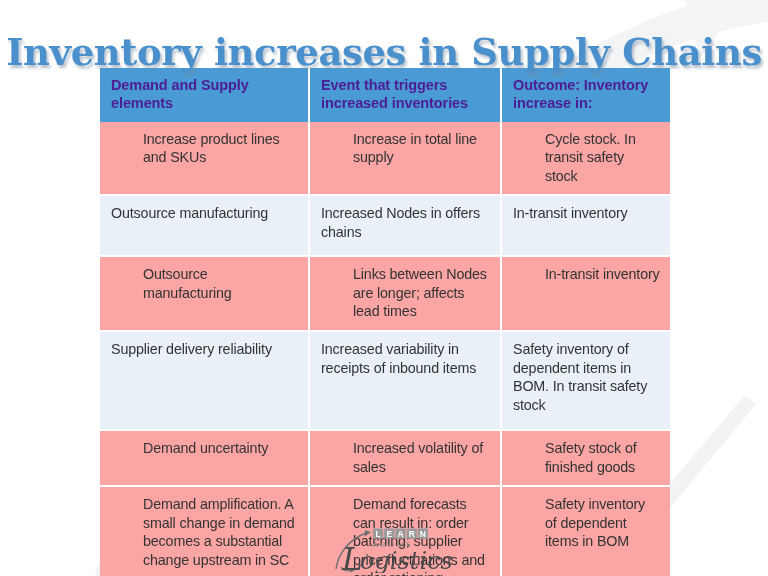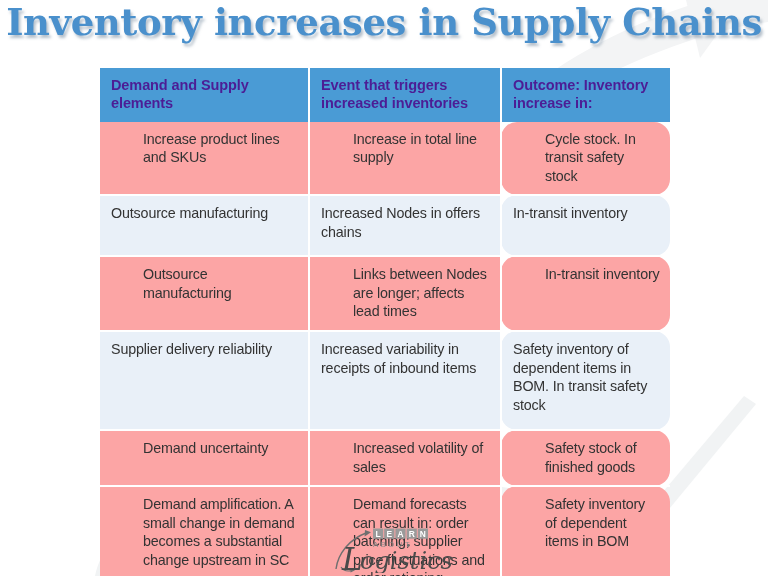--- a/index.html
+++ b/index.html
@@ -19,21 +19,21 @@
   #watermark-layer {
     position: absolute;
     inset: 0;
     pointer-events: none;
     z-index: 0;
   }
 
   
   #page-title {
     position: absolute;
-    top: 0;
+    top: 30px;
     left: 0;
     width: 768px;
     text-align: center;
     z-index: 3;
     font-family: "DejaVu Serif", "Liberation Serif", serif;
     font-weight: bold;
     font-size: 37px;
     letter-spacing: -0.4px;
     color: #4a90cc;
     text-shadow: 2px 3px 3px rgba(120,140,160,0.55);
@@ -73,21 +73,21 @@
     font-size: 14.3px;
     color: #333333;
     text-align: left;
     vertical-align: top;
     padding: 8px 10px 9px 11px;
     line-height: 1.30;
     border-right: 2px solid #ffffff;
     border-bottom: 2px solid #ffffff;
     letter-spacing: -0.15px;
   }
-  #inventory-table td:last-child { border-right: none; border-radius: 16px; }
+  #inventory-table td:last-child { border-right: none; }
 
   #inventory-table tr.row-dark td { background: #fca5a5; padding-left: 43px; }
   #inventory-table tr.row-light td { background: #e9f0f8; }
 
   
   tr[data-rowh="56"]  td { height: 40px; }
   tr[data-rowh="58"]  td { height: 42px; }
   tr[data-rowh="96"]  td { height: 80px; }
   tr[data-rowh="50"]  td { height: 34px; }
   tr[data-rowh="66"]  td { height: 50px; }

